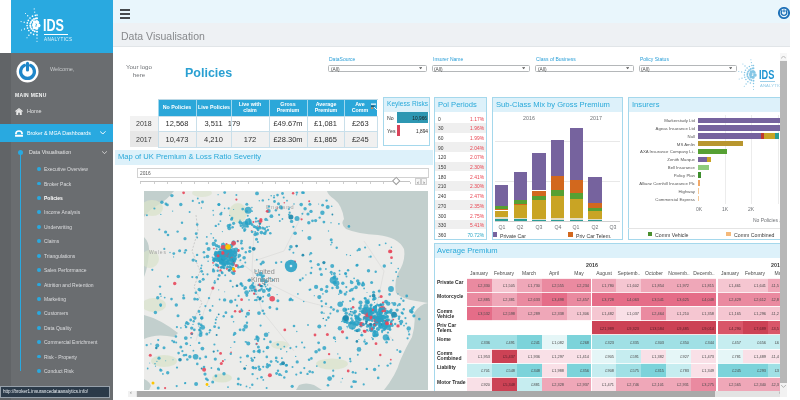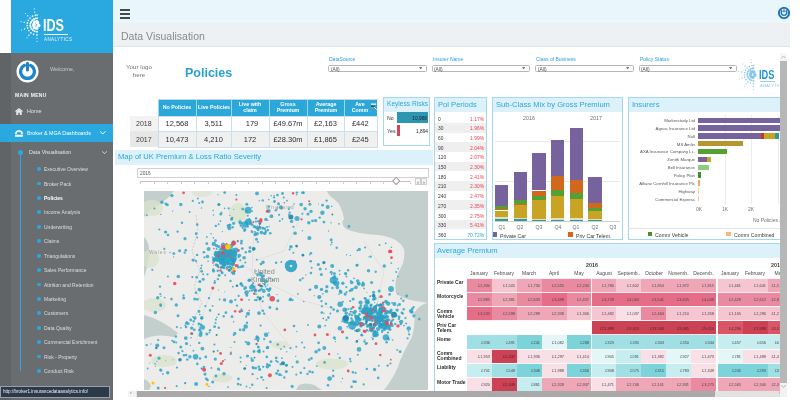--- a/index.html
+++ b/index.html
@@ -240,24 +240,24 @@
       <rect x="0" y="0.5" width="5" height="1.3" fill="#eef7fb"></rect>
       <rect x="0" y="2.5" width="3.6" height="1.3" fill="#1f4e66"></rect>
       <rect x="0" y="4.5" width="2.2" height="1.3" fill="#e8833a"></rect>
       <path d="M3.2 4.2 L5.8 6.8" stroke="#fff" stroke-width="1.0"></path>
     </svg>
 <div class="abs" style="left:130px;top:115.5px;width:28px;height:15.800000000000011px;background:#f2f2f2;"></div>
 <div class="abs" style="left:136px;top:119.9px;font-size:7px;color:#3c3c3c;">2018</div>
 <div class="abs" style="left:158px;top:115.5px;width:218.5px;height:15.800000000000011px;background:#ffffff;"></div>
 <div class="abs" style="left:137.0px;top:119.3px;width:80px;text-align:center;font-size:7.5px;color:#2e2e2e;">12,568</div>
 <div class="abs" style="left:173.5px;top:119.3px;width:80px;text-align:center;font-size:7.5px;color:#2e2e2e;">3,511</div>
-<div class="abs" style="left:212px;top:119.3px;width:80px;text-align:center;font-size:7.5px;color:#2e2e2e;">179</div>
+<div class="abs" style="left:194px;top:119.3px;width:80px;text-align:center;font-size:7.5px;color:#2e2e2e;">179</div>
 <div class="abs" style="left:248.0px;top:119.3px;width:80px;text-align:center;font-size:7.5px;color:#2e2e2e;">£49.67m</div>
-<div class="abs" style="left:285.5px;top:119.3px;width:80px;text-align:center;font-size:7.5px;color:#2e2e2e;">£2,163</div>
-<div class="abs" style="left:320.25px;top:119.3px;width:80px;text-align:center;font-size:7.5px;color:#2e2e2e;">£442</div>
+<div class="abs" style="left:285.5px;top:119.3px;width:80px;text-align:center;font-size:7.5px;color:#2e2e2e;">£1,081</div>
+<div class="abs" style="left:320.25px;top:119.3px;width:80px;text-align:center;font-size:7.5px;color:#2e2e2e;">£263</div>
 <div class="abs" style="left:130px;top:131.3px;width:28px;height:15.899999999999977px;background:#e7e7e7;"></div>
 <div class="abs" style="left:136px;top:135.7px;font-size:7px;color:#3c3c3c;">2017</div>
 <div class="abs" style="left:158px;top:131.3px;width:218.5px;height:15.899999999999977px;background:#f0f0f0;"></div>
 <div class="abs" style="left:137.0px;top:135.1px;width:80px;text-align:center;font-size:7.5px;color:#2e2e2e;">10,473</div>
 <div class="abs" style="left:173.5px;top:135.1px;width:80px;text-align:center;font-size:7.5px;color:#2e2e2e;">4,210</div>
 <div class="abs" style="left:210.0px;top:135.1px;width:80px;text-align:center;font-size:7.5px;color:#2e2e2e;">172</div>
 <div class="abs" style="left:248.0px;top:135.1px;width:80px;text-align:center;font-size:7.5px;color:#2e2e2e;">£28.30m</div>
 <div class="abs" style="left:285.5px;top:135.1px;width:80px;text-align:center;font-size:7.5px;color:#2e2e2e;">£1,865</div>
 <div class="abs" style="left:320.25px;top:135.1px;width:80px;text-align:center;font-size:7.5px;color:#2e2e2e;">£245</div>
 <div class="abs" style="left:158px;top:98.5px;width:1px;height:17px;background:rgba(255,255,255,0.55);"></div>

